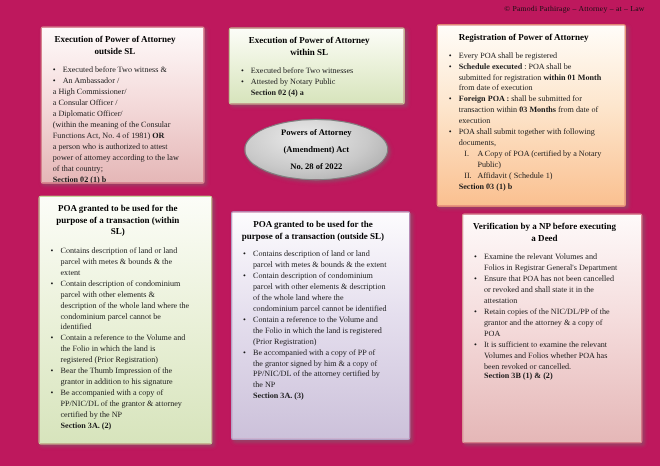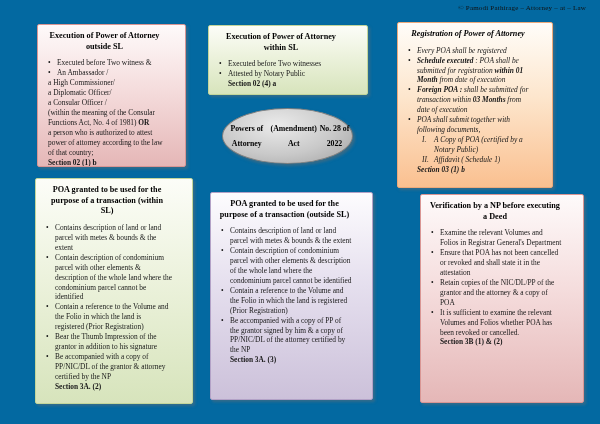--- a/index.html
+++ b/index.html
@@ -1,17 +1,17 @@
 <!DOCTYPE html>
 <html><head>
 <meta charset="utf-8">
 <style>
   html,body{margin:0;padding:0;background:#ffffff;}
   #canvas{
-    position:relative;width:600px;height:424px;background:#0369a1;
+    position:relative;width:600px;height:424px;background:#be185d;
     font-family:"Liberation Serif","DejaVu Serif",serif;color:#181818;
     overflow:hidden;
   }
   .copyright{
     position:absolute;top:4px;right:14px;font-size:7px;color:#111;
     letter-spacing:.2px;
   }
   .box{
     position:absolute;border-radius:2px;box-sizing:border-box;
     border:1px solid #999;padding:5px 20px 4px 6px;overflow:hidden;
@@ -30,29 +30,29 @@
   .line.ind{padding-left:13px;}
   .mk{flex:0 0 9px;}
   .mk.rom{flex:0 0 12px;margin-left:5px;}
   .txt{flex:1 1 auto;}
   .txt .b{font-weight:bold;}
   .ellipse{
     position:absolute;left:222px;top:108px;width:131px;height:56px;
     border-radius:50%;border:1px solid #7f7f7f;box-sizing:border-box;
     background:radial-gradient(ellipse at 42% 30%,#ebebeb 0%,#c9c9c9 55%,#a2a2a2 100%);
     box-shadow:2px 2px 3px rgba(110,110,110,.5);
-    display:flex;flex-direction:row;justify-content:center;align-items:center;
+    display:flex;flex-direction:column;justify-content:center;align-items:center;
   }
   .ellipse .el-line{
     font-size:7.8px;font-weight:bold;color:#000;line-height:1.95;text-align:center;
   }
   
   #box0{left:37px;top:24px;width:149px;height:143px;}
   #box1{left:208px;top:25px;width:160px;height:70px;}
-  #box2{left:397px;top:22px;width:156px;height:166px;font-style:italic;}
+  #box2{left:397px;top:22px;width:172px;height:166px;}
   #box3{left:35px;top:178px;width:158px;height:226px;}
   #box4{left:210px;top:192px;width:163px;height:208px;}
   #box5{left:393px;top:194px;width:164px;height:209px;margin-left:27px;}
 </style>
 </head>
 <body>
 
 <div id="canvas">
 
   <div class="copyright">© Pamodi Pathirage – Attorney – at – Law</div>
@@ -65,24 +65,24 @@
           <span class="txt"><span>Executed before Two witness &amp;</span></span>
         </div>
         <div class="line">
           <span class="mk">•</span>
           <span class="txt"><span>An Ambassador /</span></span>
         </div>
         <div class="line">
           <span class="txt"><span>a High Commissioner/</span></span>
         </div>
         <div class="line">
+          <span class="txt"><span>a Consular Officer /</span></span>
+        </div>
+        <div class="line">
           <span class="txt"><span>a Diplomatic Officer/</span></span>
-        </div>
-        <div class="line">
-          <span class="txt"><span>a Consular Officer /</span></span>
         </div>
         <div class="line">
           <span class="txt"><span>(within the meaning of the Consular Functions Act, No. 4 of 1981) </span><span class="b">OR</span></span>
         </div>
         <div class="line">
           <span class="txt"><span>a person who is authorized to attest power of attorney according to the law of that country;</span></span>
         </div>
         <div class="line">
           <span class="txt"><span class="b">Section 02 (1) b</span></span>
         </div>

